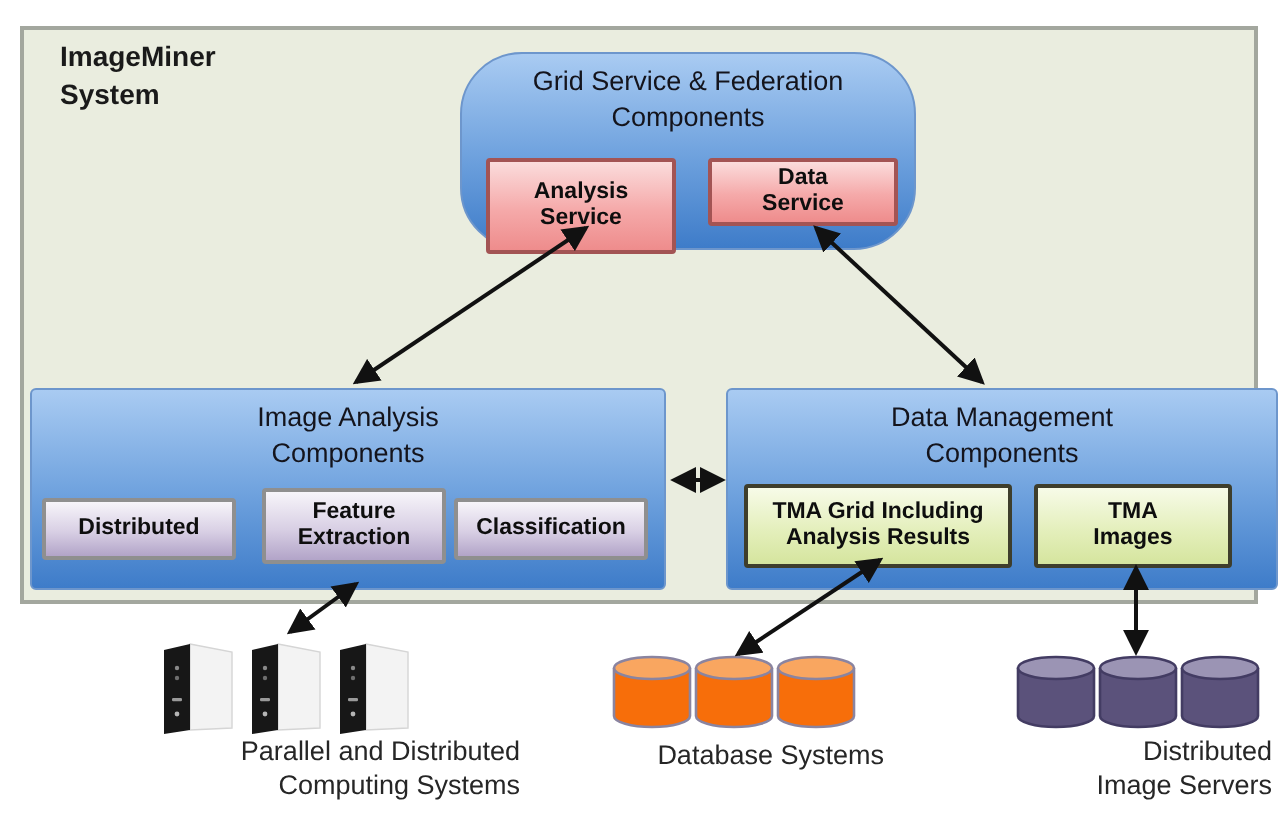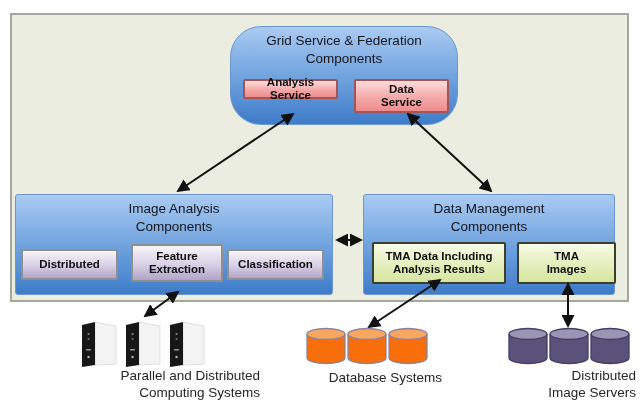--- a/index.html
+++ b/index.html
@@ -27,22 +27,22 @@
   .subbox{
     position:absolute;display:flex;align-items:center;justify-content:center;
     text-align:center;font-weight:bold;font-size:11.5px;line-height:13.5px;
     color:#0e0e0e;border-radius:2px;box-sizing:border-box;white-space:pre-line;
   }
   .pink{background:linear-gradient(180deg,#FBDCDC 0%,#F5A9A9 55%,#EE8C8C 100%);border:2px solid #A35454;}
   .lav{background:linear-gradient(180deg,#F7F5FA 0%,#D8CFE4 55%,#B2A4C8 100%);border:2px solid #8F8F8F;}
   .green{background:linear-gradient(180deg,#F7FBE8 0%,#E4EFBC 55%,#D5E59E 100%);border:2px solid #3E3E2C;}
   #grid-box{left:230px;top:26px;width:228px;height:99px;border-radius:31px;}
   #ia-box{left:15px;top:194px;width:318px;height:101px;}
-  #dm-box{left:363px;top:194px;width:252px;height:101px;}
-  #analysis-svc{left:12px;top:52px;width:95px;height:20px;}
+  #dm-box{left:363px;top:194px;width:276px;height:101px;}
+  #analysis-svc{left:12px;top:52px;width:95px;height:48px;}
   #data-svc{left:123px;top:52px;width:95px;height:34px;}
   #seg{left:5px;top:54px;width:97px;height:31px;}
   #feat{left:115px;top:49px;width:92px;height:38px;}
   #class{left:211px;top:54px;width:97px;height:31px;}
   #tma-data{left:8px;top:47px;width:134px;height:42px;}
   #tma-img{left:153px;top:47px;width:99px;height:42px;}
   .icon-svg{position:absolute;}
   #towers-svg{left:82px;top:320px;}
   #db-orange-svg{left:306px;top:327px;}
   #db-purple-svg{left:508px;top:327px;}
@@ -55,20 +55,22 @@
   #lbl-img{left:500px;top:368px;width:136px;}
   #arrow-layer{position:absolute;left:0;top:0;pointer-events:none;}
 </style>
 </head>
 <body>
 
 <div class="canvas">
 
   <div class="panel"></div>
 
+  <div class="sys-label">ImageMiner
+System</div>
 
   <div class="bluebox" id="grid-box">
     <div class="title">Grid Service &amp; Federation
 Components</div>
     <div class="subbox pink" id="analysis-svc">Analysis
 Service</div>
     <div class="subbox pink" id="data-svc">Data
 Service</div>
   </div>
 
@@ -77,21 +79,21 @@
 Components</div>
     <div class="subbox lav" id="seg">Distributed</div>
     <div class="subbox lav" id="feat">Feature
 Extraction</div>
     <div class="subbox lav" id="class">Classification</div>
   </div>
 
   <div class="bluebox" id="dm-box">
     <div class="title">Data Management
 Components</div>
-    <div class="subbox green" id="tma-data">TMA Data Including
+    <div class="subbox green" id="tma-data">TMA Grid Including
 Analysis Results</div>
     <div class="subbox green" id="tma-img">TMA
 Images</div>
   </div>
 
   <svg class="icon-svg" id="towers-svg" width="124" height="48" viewBox="0 0 124 48">
     <g>
       <polygon points="13,2 34,6 34,44 13,45" fill="#F3F3F3" stroke="#D5D5D5" stroke-width="0.7"></polygon>
       <polygon points="0,5 13,2 13,45 0,47" fill="#171717"></polygon>
       <circle cx="6.5" cy="14" r="1.1" fill="#8a8a8a"></circle>

